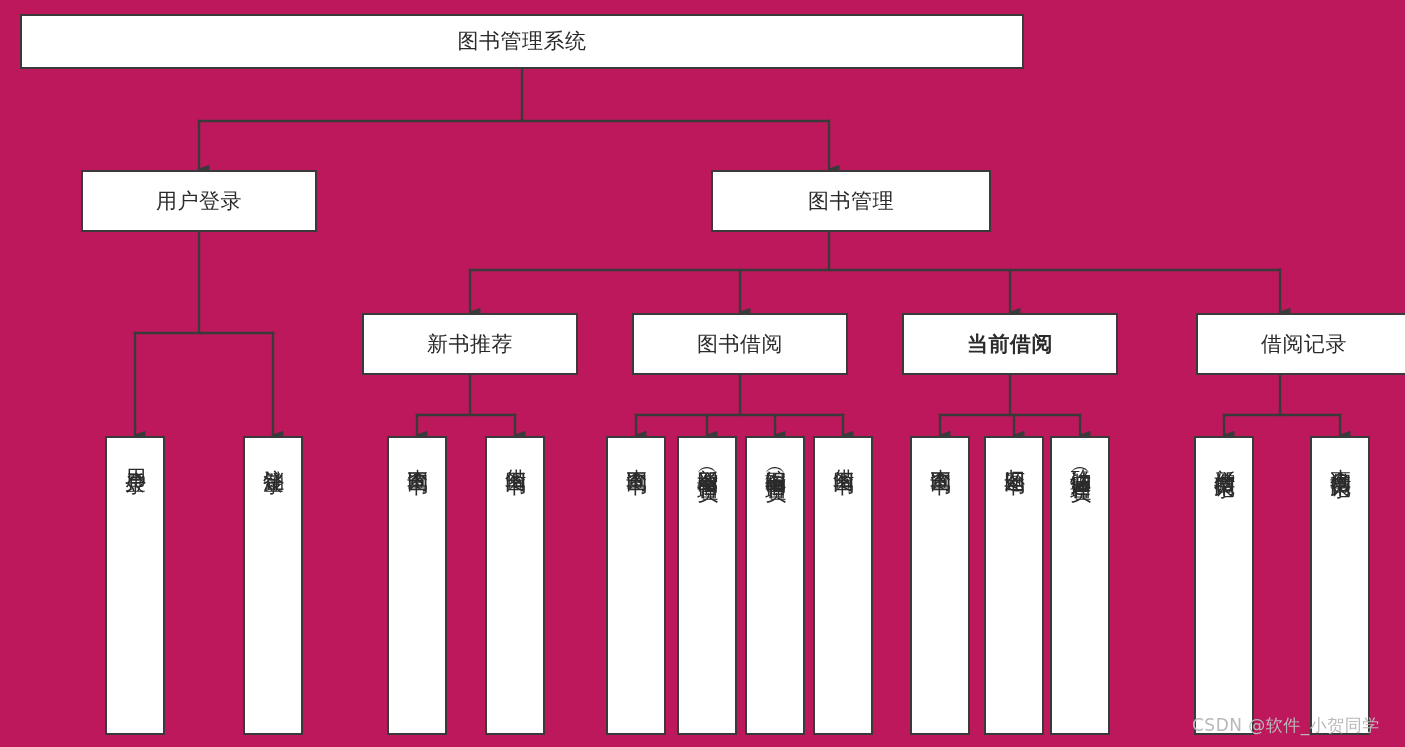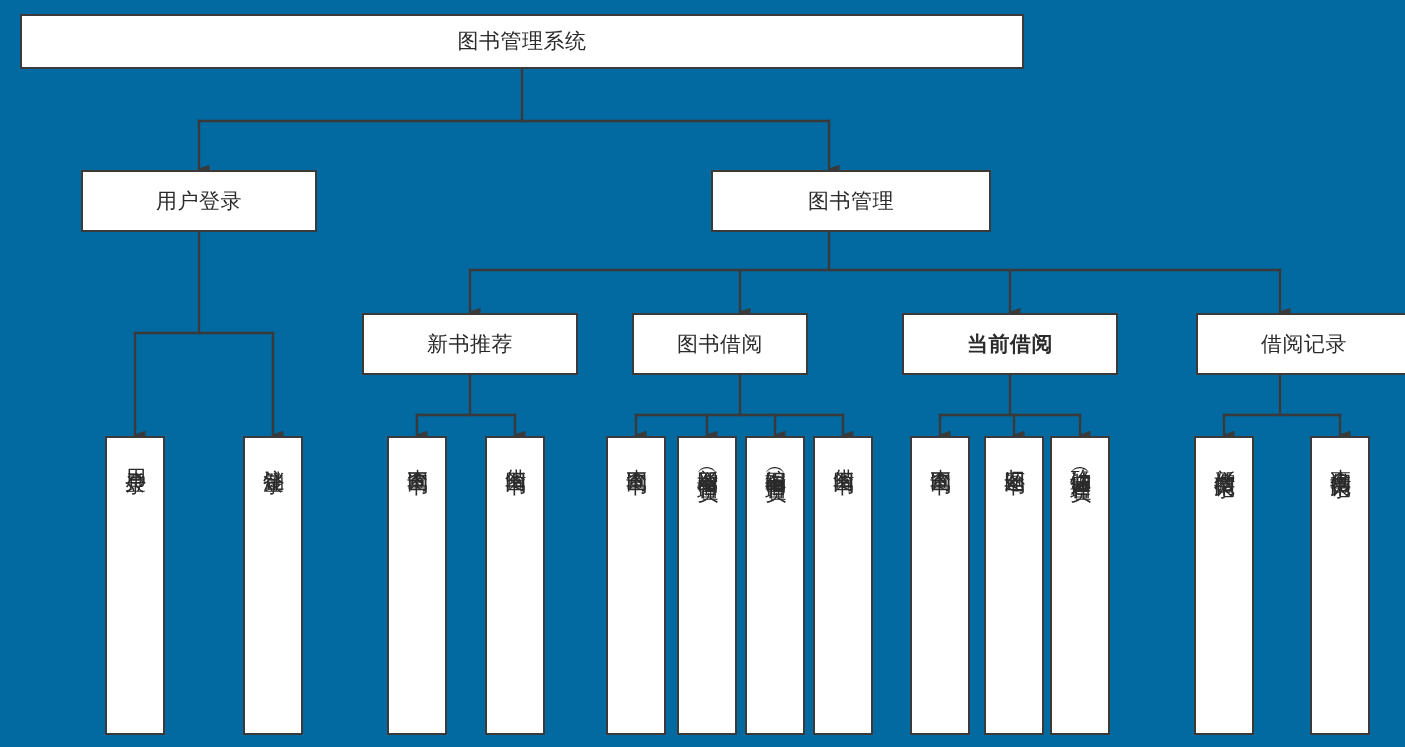--- a/index.html
+++ b/index.html
@@ -7,21 +7,21 @@
     padding: 0;
     background: #ffffff;
   }
   body {
     font-family: "DejaVu Sans", "Liberation Sans", sans-serif;
   }
   #diagram-root {
     position: relative;
     width: 1405px;
     height: 747px;
-    background: #0369a1;
+    background: #be185d;
     overflow: hidden;
   }
   svg.diagram-canvas {
     position: absolute;
     left: 0;
     top: 0;
     width: 1405px;
     height: 747px;
   }
   .node-box {
@@ -118,21 +118,21 @@
       </div>
       <div class="node-box" style="left: 81px; top: 170px; width: 236px; height: 62px;">
         <span class="node-label">用户登录</span>
       </div>
       <div class="node-box" style="left: 711px; top: 170px; width: 280px; height: 62px;">
         <span class="node-label">图书管理</span>
       </div>
       <div class="node-box" style="left: 362px; top: 313px; width: 216px; height: 62px; align-items: center;">
         <span class="node-label">新书推荐</span>
       </div>
-      <div class="node-box" style="left: 632px; top: 313px; width: 176px; height: 62px;">
+      <div class="node-box" style="left: 632px; top: 313px; width: 216px; height: 62px;">
         <span class="node-label">图书借阅</span>
       </div>
       <div class="node-box" style="left: 902px; top: 313px; width: 216px; height: 62px; font-weight: bold;">
         <span class="node-label">当前借阅</span>
       </div>
       <div class="node-box" style="left: 1172px; top: 313px; width: 216px; height: 62px; margin-left: 24px;">
         <span class="node-label">借阅记录</span>
       </div>
       <div class="node-box vertical" style="left: 105px; top: 436px; width: 60px; height: 299px;">
         <span class="node-label">用户登录</span>
@@ -168,14 +168,15 @@
         <span class="node-label">确认归还（管理员）</span>
       </div>
       <div class="node-box vertical" style="left: 1194px; top: 436px; width: 60px; height: 299px;">
         <span class="node-label">新增借阅记录</span>
       </div>
       <div class="node-box vertical" style="left: 1310px; top: 436px; width: 60px; height: 299px;">
         <span class="node-label">查询借阅记录</span>
       </div>
     </div>
 
+  <div class="watermark" style="left: 1192px; top: 714px;">CSDN @软件_小贺同学</div>
 
 </div>
 
 </body></html>

